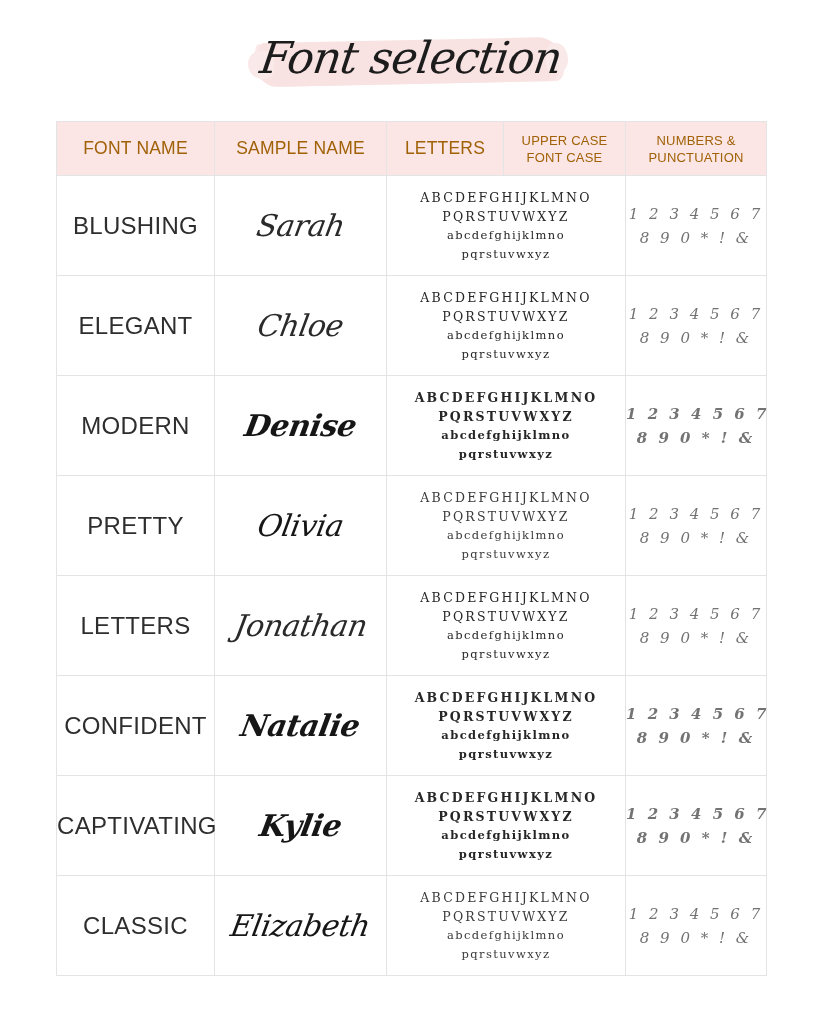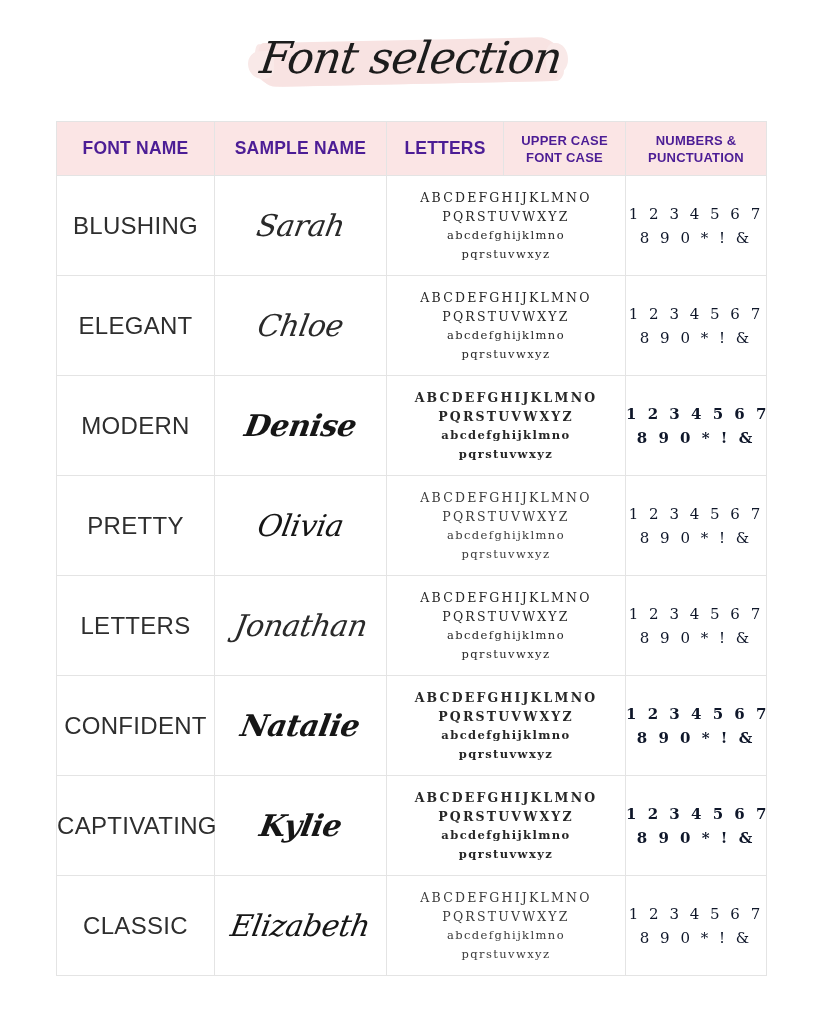--- a/index.html
+++ b/index.html
@@ -84,22 +84,22 @@
       border: 1px solid #e4e4e4;
       text-align: center;
       vertical-align: middle;
       padding: 0;
     }
     .font-table thead tr {
       height: 54px;
       background: #fbe5e5;
     }
     .font-table th {
-      font-weight: bold;
-      color: #4c1d95;
+      font-weight: normal;
+      color: #a16207;
       font-family: "Liberation Sans", sans-serif;
       letter-spacing: 0.2px;
     }
     .th-big {
       font-size: 17.5px;
     }
     .th-small {
       font-size: 13px;
       line-height: 17px;
     }
@@ -143,21 +143,22 @@
       font-size: 12.5px;
       letter-spacing: 2.2px;
     }
     .letters-lower1,
     .letters-lower2 {
       font-size: 11.5px;
       letter-spacing: 1.4px;
     }
     .numbers-cell {
       font-family: "DejaVu Serif", "Liberation Serif", serif;
-      color: #0f172a;
+      font-style: italic;
+      color: #737373;
     }
     .numbers-line {
       display: block;
       font-size: 15px;
       line-height: 24px;
       letter-spacing: 3px;
       white-space: nowrap;
     }
 
     

